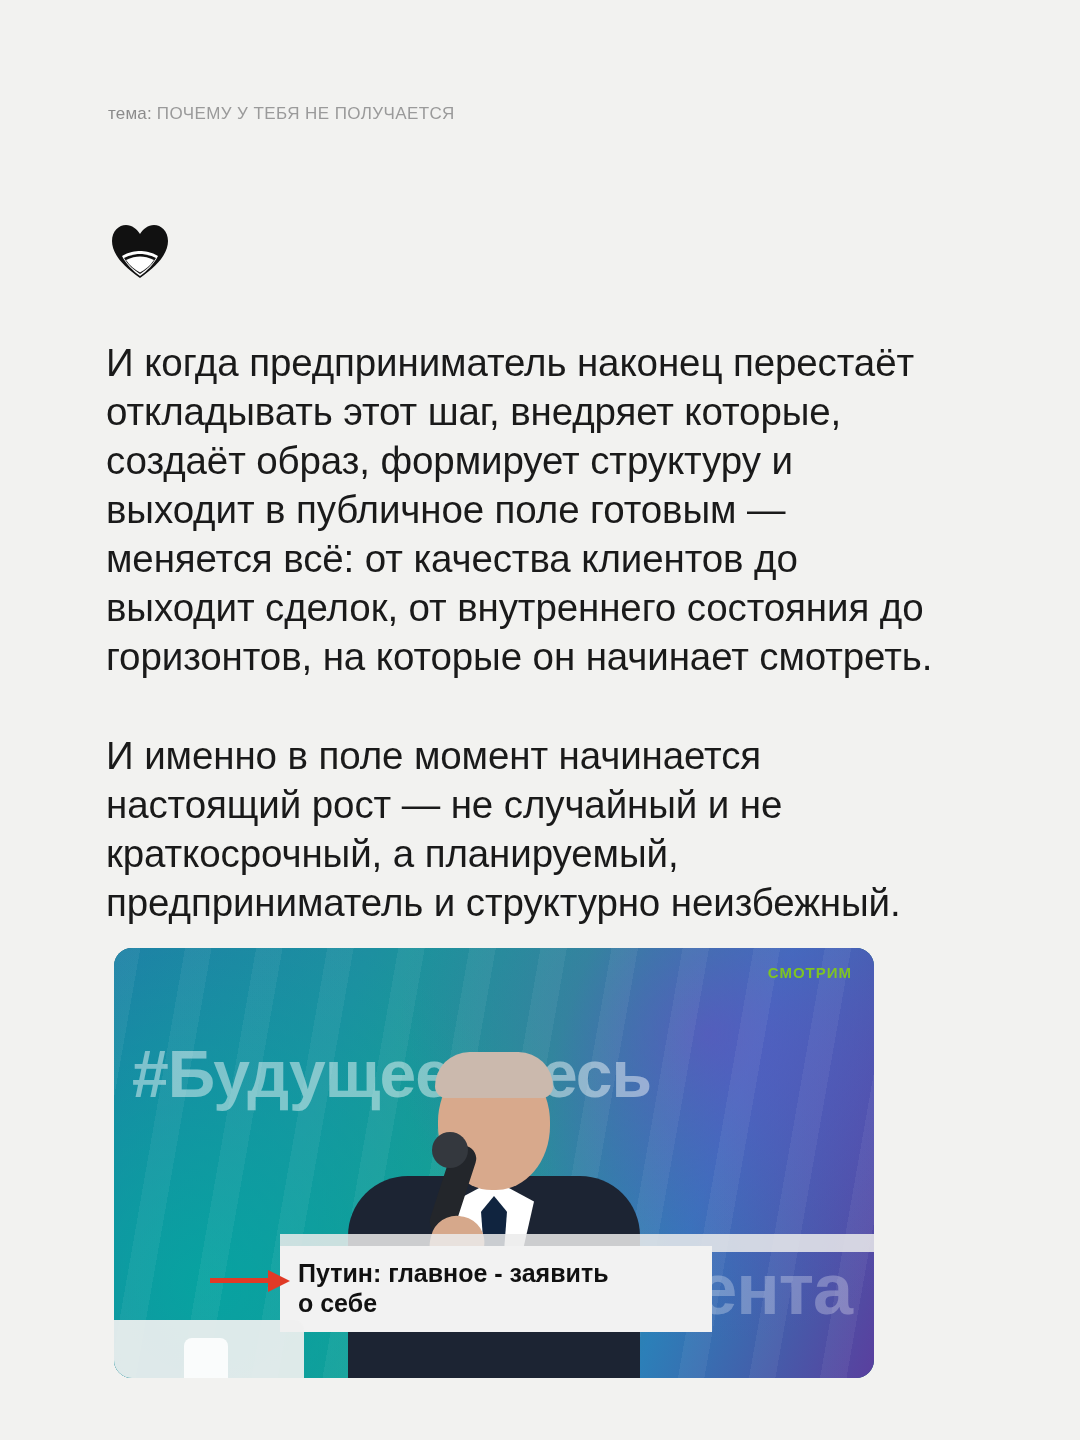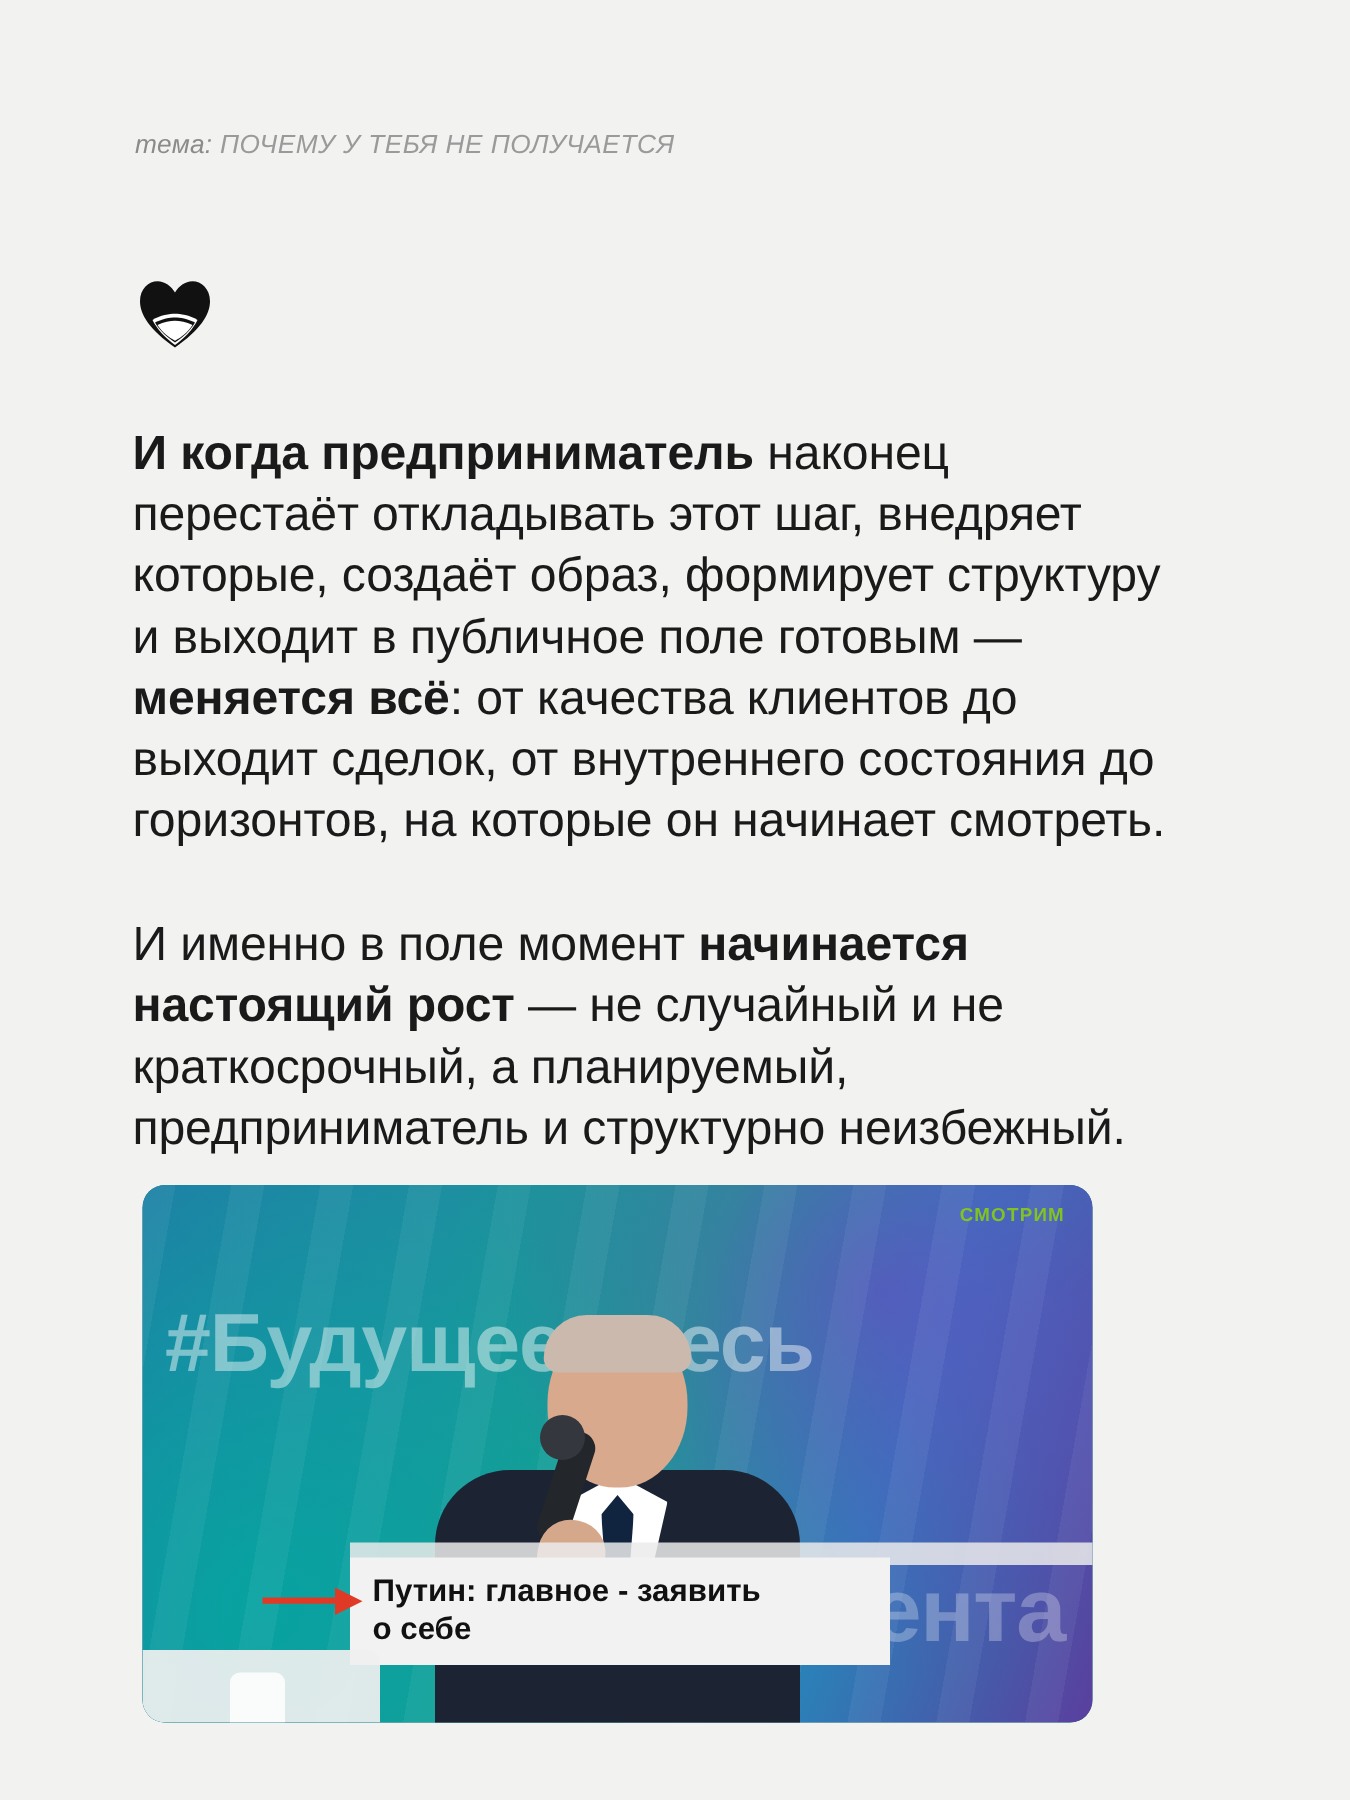--- a/index.html
+++ b/index.html
@@ -21,24 +21,23 @@
     width: 1080px;
     height: 1440px;
     box-sizing: border-box;
   }
 
   
   .topic-line {
     position: absolute;
     left: 108px;
     top: 104px;
-    font-size: 21px;
+    font-size: 17px;
     letter-spacing: 0.2px;
     white-space: nowrap;
-    font-style: italic;
   }
   .topic-label {
     color: #8b8b8b;
   }
   .topic-value {
     color: #9a9a9a;
     text-transform: uppercase;
     letter-spacing: 0.4px;
   }
 
@@ -62,21 +61,21 @@
     font-size: 38.5px;
     line-height: 49px;
     color: #1a1a1a;
     letter-spacing: -0.1px;
     margin: 0;
   }
   .para + .para {
     margin-top: 50px;
   }
   .para b {
-    font-weight: 700;
+    font-weight: 400;
   }
 
   
   .media-card {
     position: absolute;
     left: 114px;
     top: 948px;
     width: 760px;
     height: 430px;
     border-radius: 18px;

